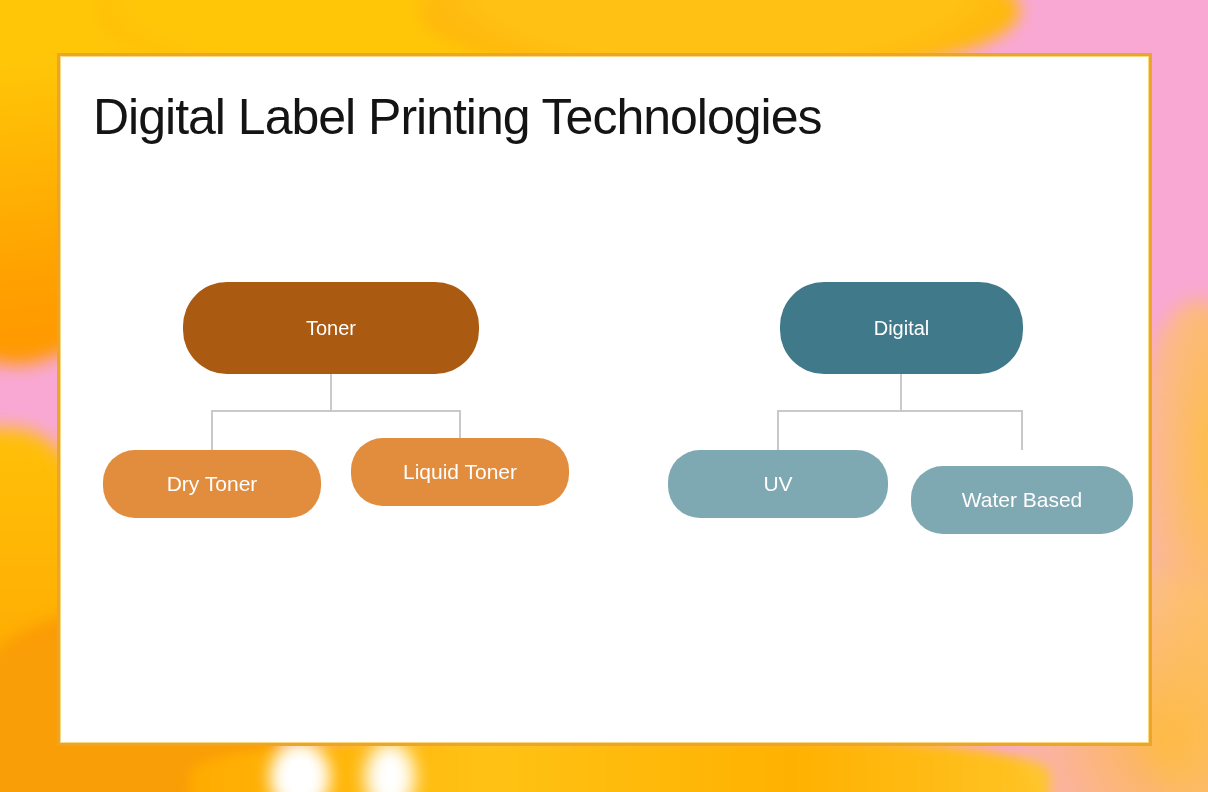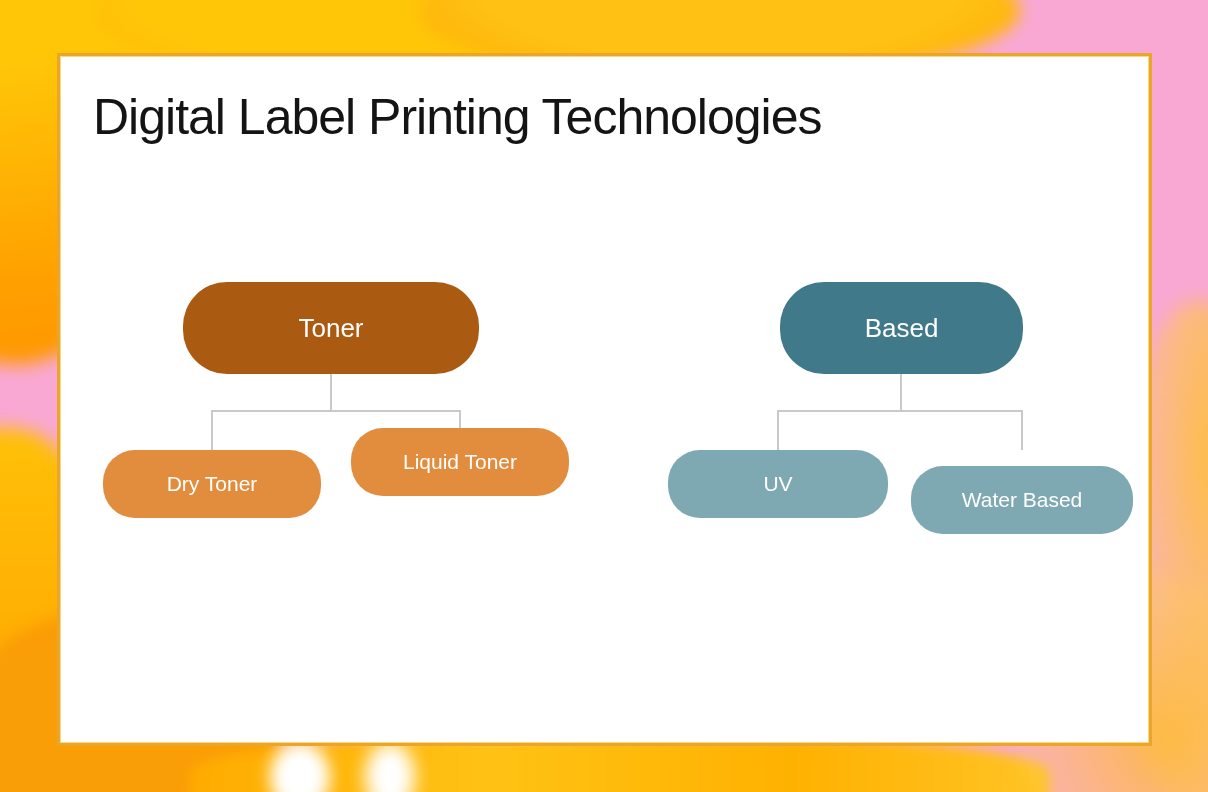--- a/index.html
+++ b/index.html
@@ -68,21 +68,21 @@
 
   
   .node {
     position: absolute;
     display: flex;
     align-items: center;
     justify-content: center;
     color: #ffffff;
     text-align: center;
   }
-  .node-parent { border-radius: 44px; font-size: 26px; }
+  .node-parent { border-radius: 44px; font-size: 20px; }
   .node-child  { border-radius: 32px; font-size: 21px; }
   .connector { position: absolute; background: #c9c9c9; }
 </style>
 </head>
 <body>
 
 <div class="canvas">
 
   <div class="splash">
     <div class="blob blob-top-left"></div>
@@ -107,28 +107,28 @@
       </div>
 
       <div class="connector" style="left: 270px; top: 318px; width: 2px; height: 37px; background-color: rgb(201, 201, 201);"></div>
       <div class="connector" style="left: 151px; top: 354px; width: 250px; height: 2px; background-color: rgb(201, 201, 201);"></div>
       <div class="connector" style="left: 151px; top: 355px; width: 2px; height: 39px; background-color: rgb(201, 201, 201);"></div>
       <div class="connector" style="left: 399px; top: 355px; width: 2px; height: 39px; background-color: rgb(201, 201, 201);"></div>
 
       <div class="node node-child" style="left: 43px; top: 394px; width: 218px; height: 68px; background-color: rgb(226, 140, 61);">
         <span class="node-label">Dry Toner</span>
       </div>
-      <div class="node node-child" style="left: 291px; top: 372px; width: 218px; height: 68px; background-color: rgb(226, 140, 61); text-align: center;">
+      <div class="node node-child" style="left: 291px; top: 382px; width: 218px; height: 68px; background-color: rgb(226, 140, 61); text-align: center;">
         <span class="node-label">Liquid Toner</span>
       </div>
     </div>
 
     <div>
       <div class="node node-parent" style="left: 720px; top: 226px; width: 243px; height: 92px; background-color: rgb(64, 121, 138);">
-        <span class="node-label">Based</span>
+        <span class="node-label">Digital</span>
       </div>
 
       <div class="connector" style="left: 840px; top: 318px; width: 2px; height: 37px; background-color: rgb(201, 201, 201);"></div>
       <div class="connector" style="left: 717px; top: 354px; width: 246px; height: 2px; background-color: rgb(201, 201, 201);"></div>
       <div class="connector" style="left: 717px; top: 355px; width: 2px; height: 39px; background-color: rgb(201, 201, 201);"></div>
       <div class="connector" style="left: 961px; top: 355px; width: 2px; height: 39px; background-color: rgb(201, 201, 201);"></div>
 
       <div class="node node-child" style="left: 608px; top: 394px; width: 220px; height: 68px; background-color: rgb(126, 168, 178); align-items: center;">
         <span class="node-label">UV</span>
       </div>

